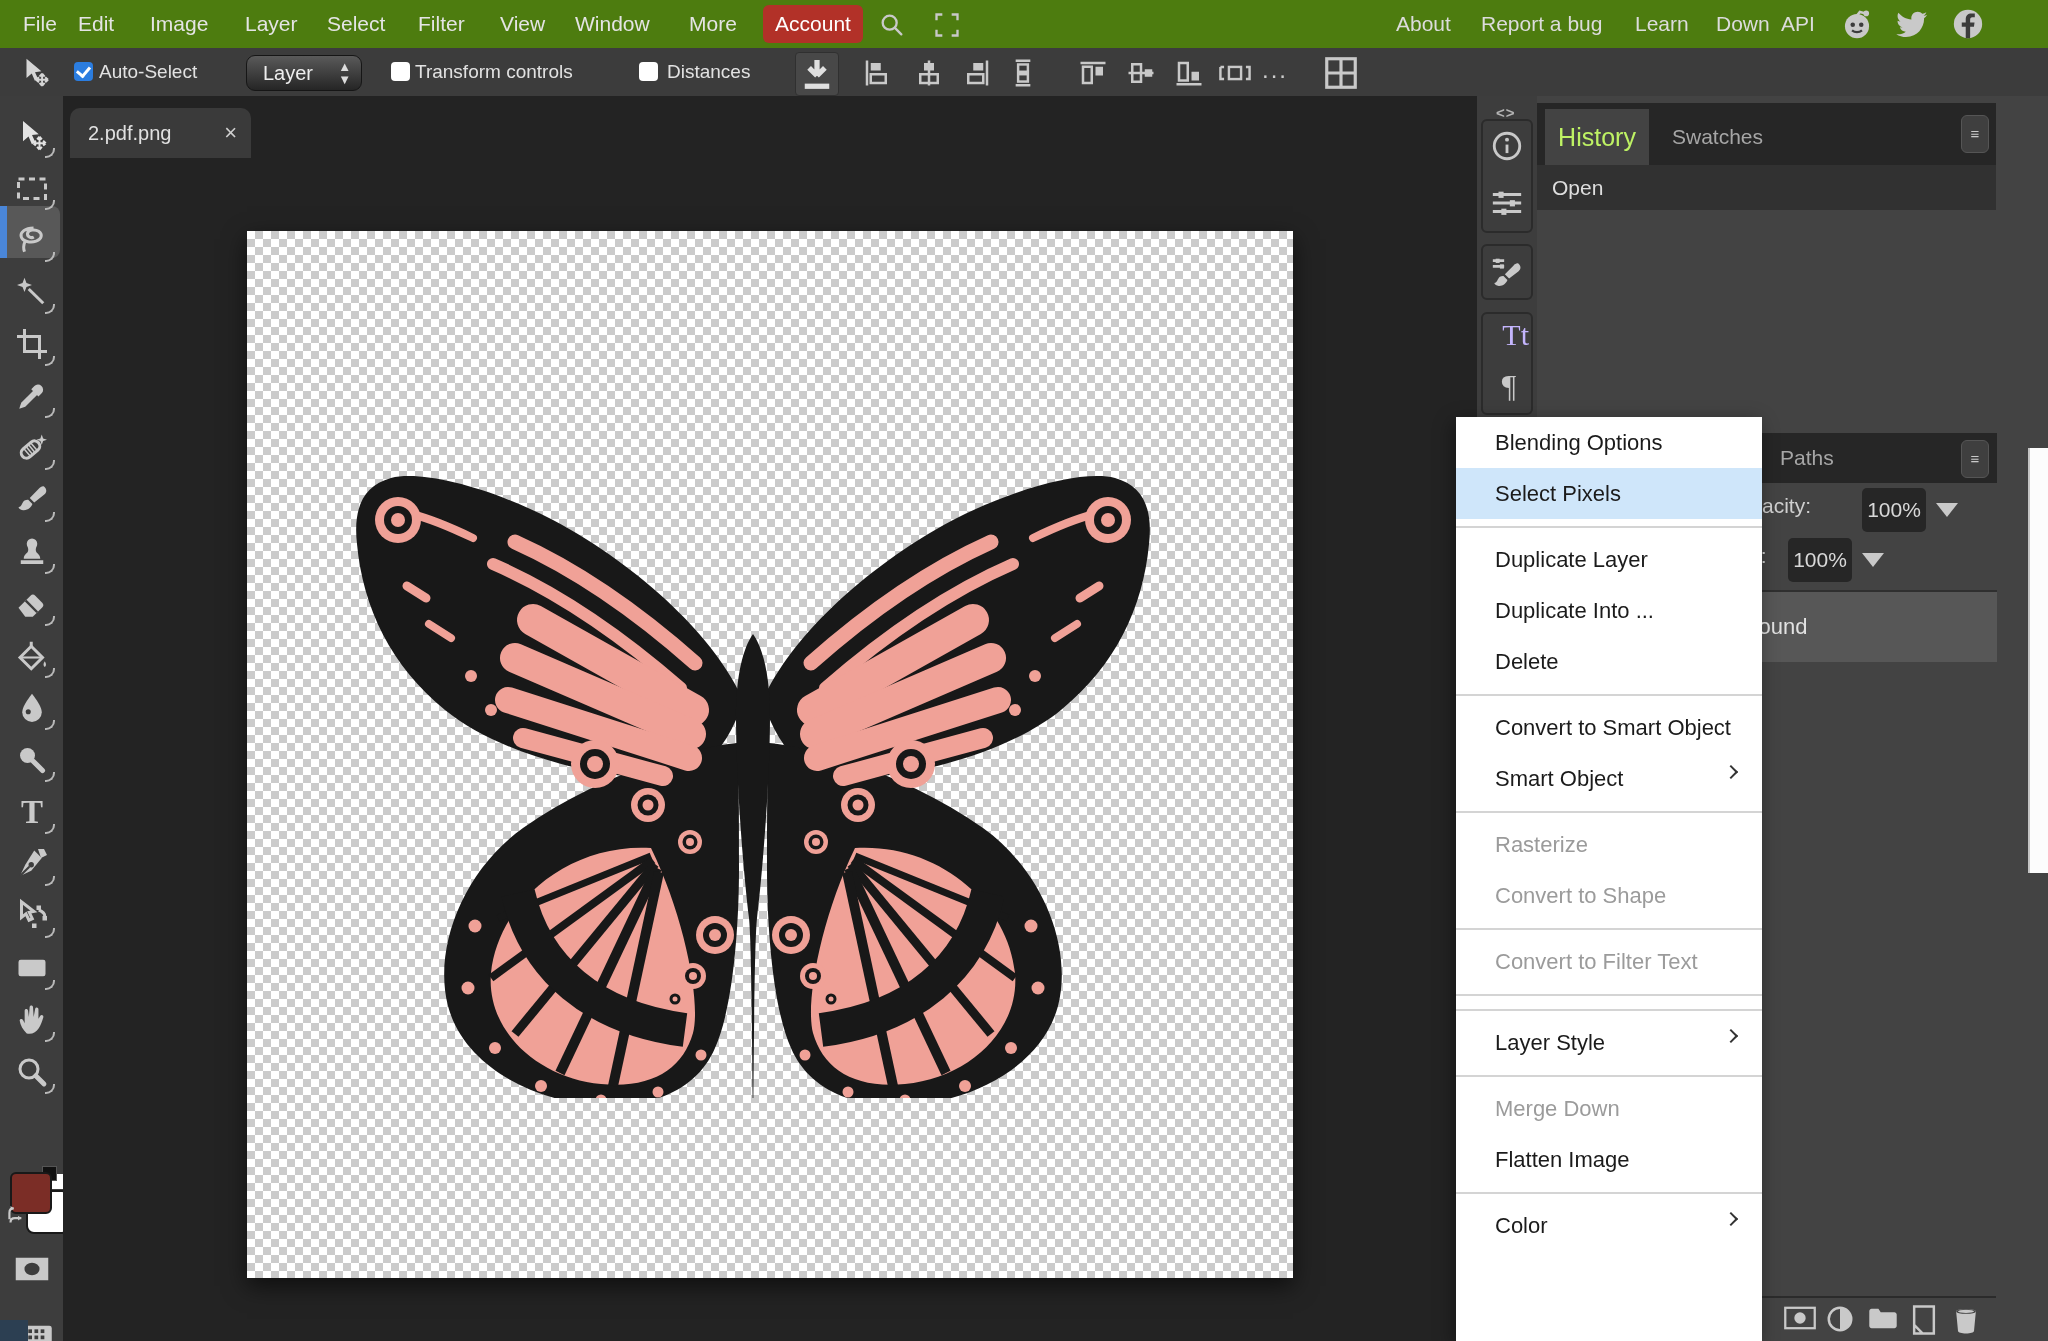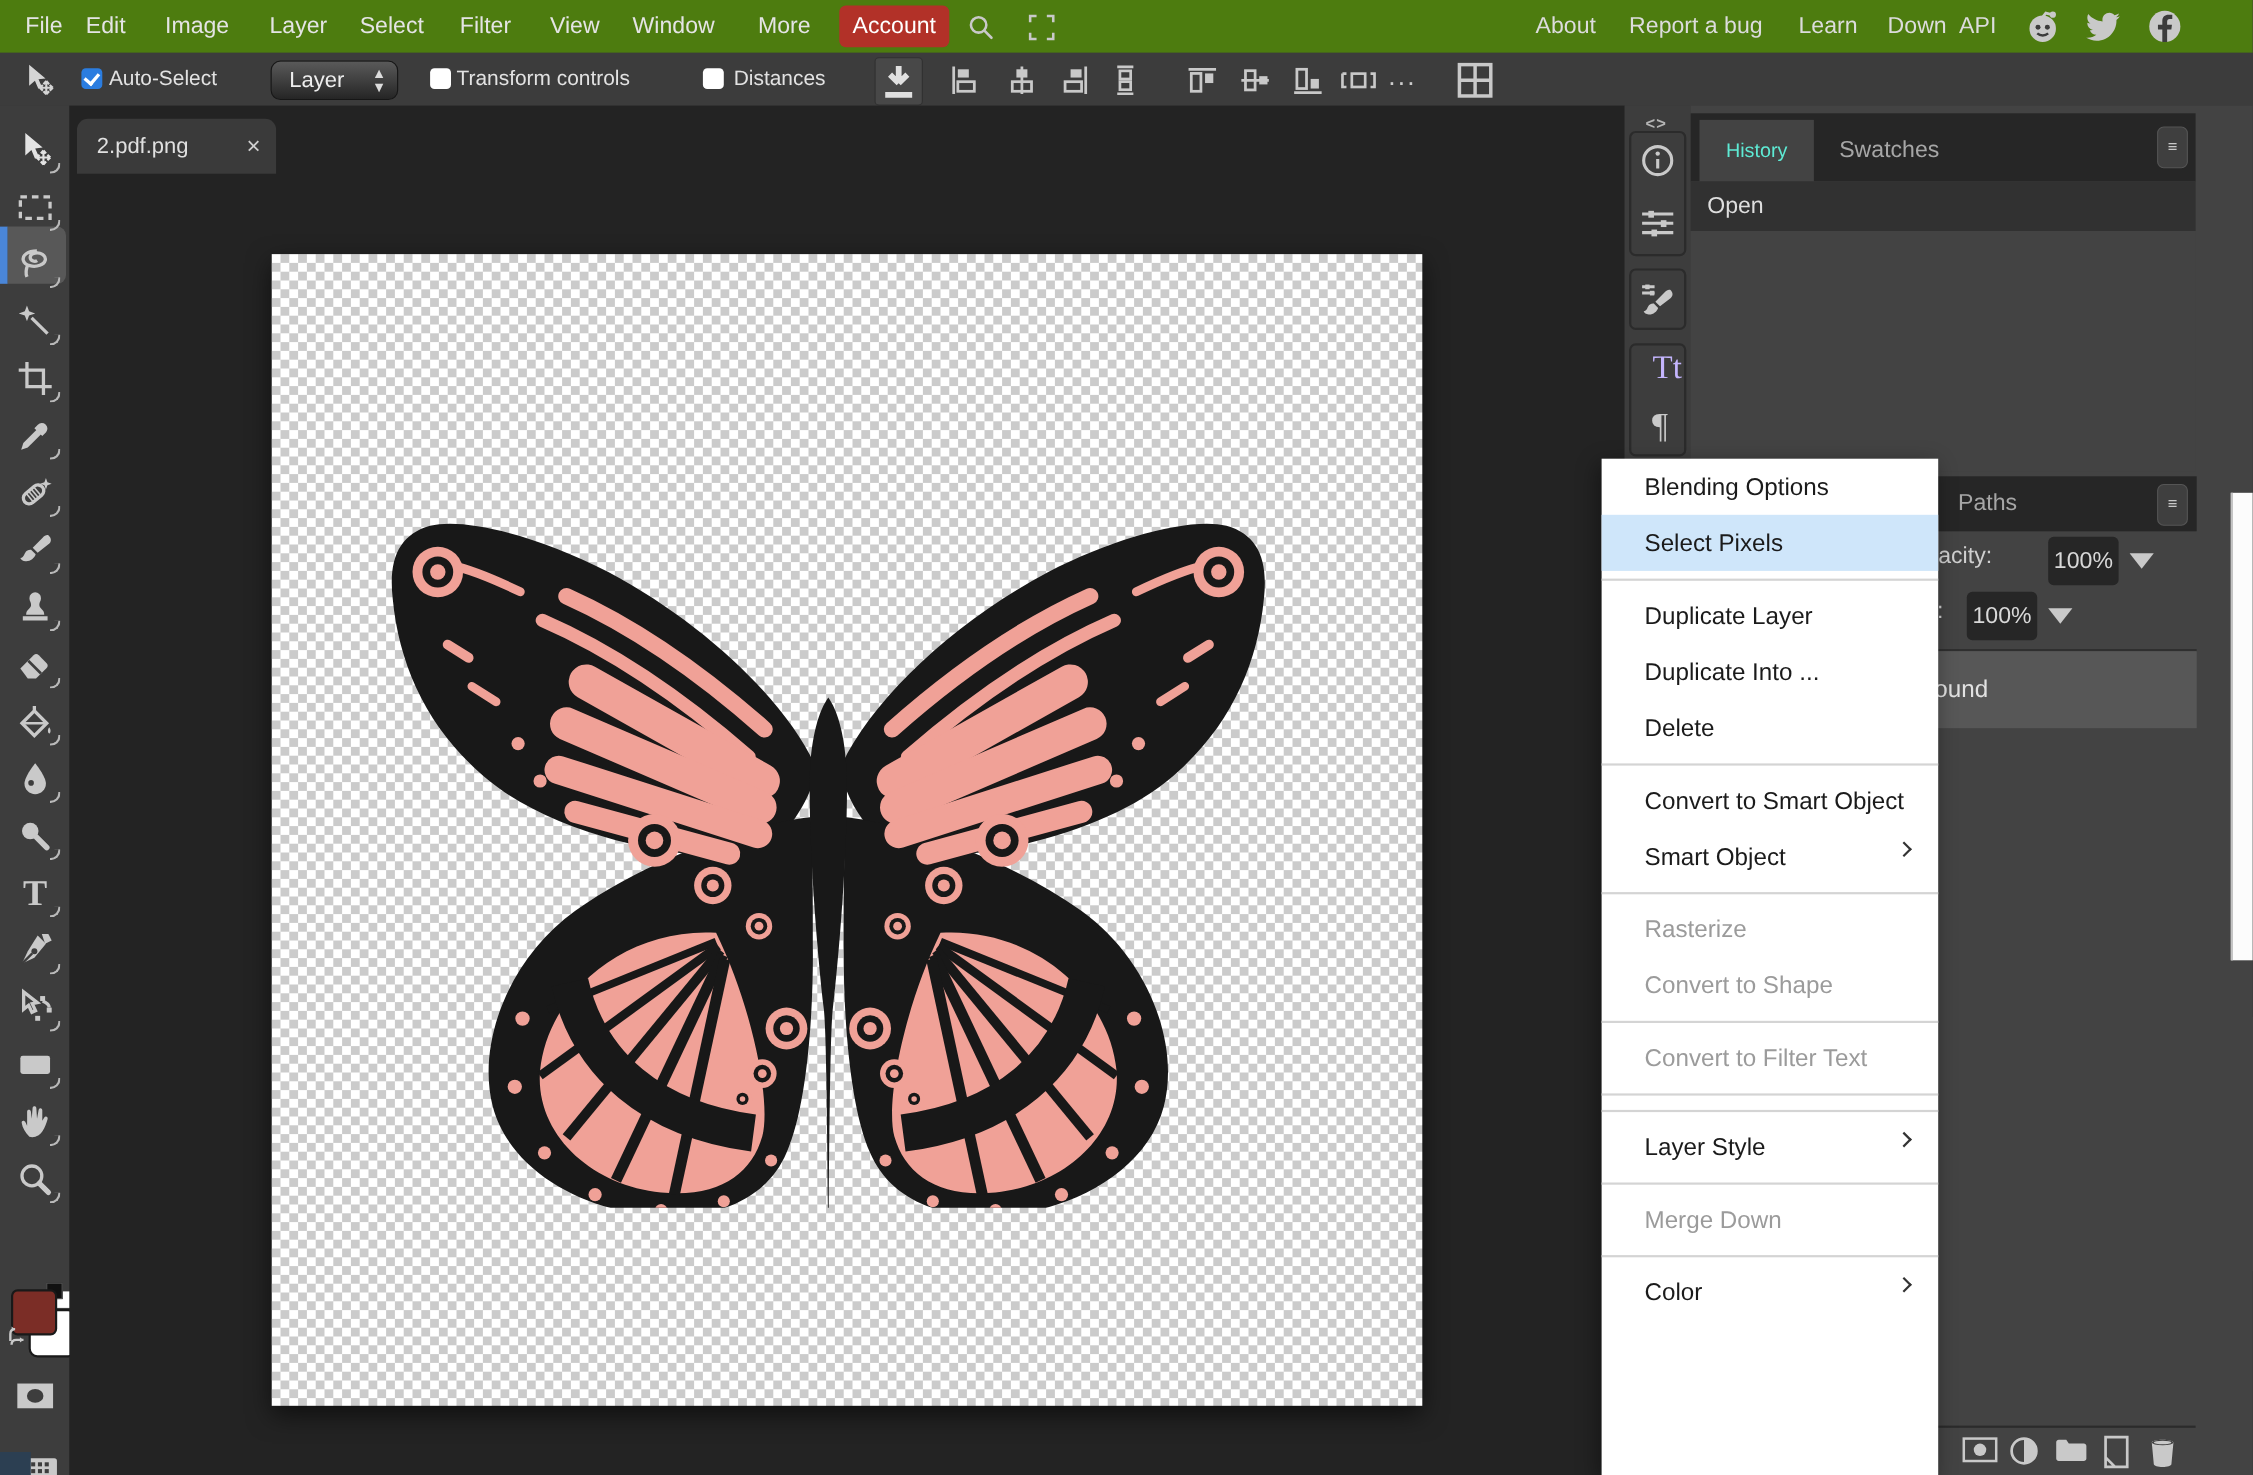--- a/index.html
+++ b/index.html
@@ -39,21 +39,21 @@
 #doc-tab .t{padding-left:18px}
 #doc-tab .x{position:absolute;right:14px;top:0;color:#cfcfcf;font-size:22px}
 #canvas{position:absolute;left:184px;top:135px;width:1046px;height:1047px;background:repeating-conic-gradient(#cbcbcb 0% 25%, #ffffff 0% 50%) 0 0/16px 16px;box-shadow:0 8px 22px rgba(0,0,0,.6)}
 
 #panelstrip{position:absolute;left:1477px;top:96px;width:60px;height:1245px;background:#3d3d3d}
 .strip-box{position:absolute;left:4px;width:52px;border:2px solid #2b2b2b;border-radius:6px}
 .collapse{position:absolute;color:#b5b5b5;font-size:15px;font-weight:bold;letter-spacing:1px}
 
 #rightcol{position:absolute;left:1537px;top:96px;width:511px;height:1245px;background:#434343}
 #hist-tabbar{position:absolute;left:0;top:7px;width:459px;height:62px;background:#262626}
-#hist-tab-active{position:absolute;left:8px;top:6px;width:104px;height:56px;background:#434343;color:#5eead4;font-size:18px;text-align:center;line-height:56px}
+#hist-tab-active{position:absolute;left:8px;top:6px;width:104px;height:56px;background:#434343;color:#bef264;font-size:25px;text-align:center;line-height:56px}
 #hist-tab-sw{position:absolute;left:135px;top:6px;height:56px;color:#a6a6a6;font-size:21px;line-height:56px}
 .hamburger{position:absolute;width:28px;height:38px;background:#3f3f3f;border:1px solid #555;border-radius:6px;color:#c9c9c9;text-align:center;line-height:36px;font-size:15px}
 #open-row{position:absolute;left:0;top:69px;width:459px;height:45px;background:#313131;color:#dedede;font-size:21px;line-height:45px;padding-left:15px}
 #hist-body{position:absolute;left:0;top:114px;width:459px;height:219px;background:#434343}
 #layers-tabbar{position:absolute;left:0;top:337px;width:460px;height:50px;background:#262626}
 #paths-tab{position:absolute;left:243px;top:0;height:50px;color:#a6a6a6;font-size:21px;line-height:50px}
 .prow-label{position:absolute;color:#cfcfcf;font-size:21px}
 .valbox{position:absolute;width:64px;height:44px;background:#262626;border-radius:5px;color:#d8d8d8;font-size:21px;text-align:center;line-height:44px}
 .dda{position:absolute;width:0;height:0;border-left:11px solid transparent;border-right:11px solid transparent;border-top:14px solid #c9c9c9}
 #sep1{position:absolute;left:0;top:494px;width:460px;height:2px;background:#2f2f2f}
@@ -516,17 +516,18 @@
     <div class="msep"></div>
     <div class="mi dis">Rasterize</div>
     <div class="mi dis">Convert to Shape</div>
     <div class="msep"></div>
     <div class="mi dis">Convert to Filter Text</div>
     <div class="msep"></div>
     <div class="msep"></div>
     <div class="mi"><span>Layer Style</span><span class="sub"></span></div>
     <div class="msep"></div>
     <div class="mi dis">Merge Down</div>
+    <div class="mi">Flatten Image</div>
     <div class="msep"></div>
     <div class="mi"><span>Color</span><span class="sub"></span></div>
   </div>
 
 </div>
 
 </body></html>

